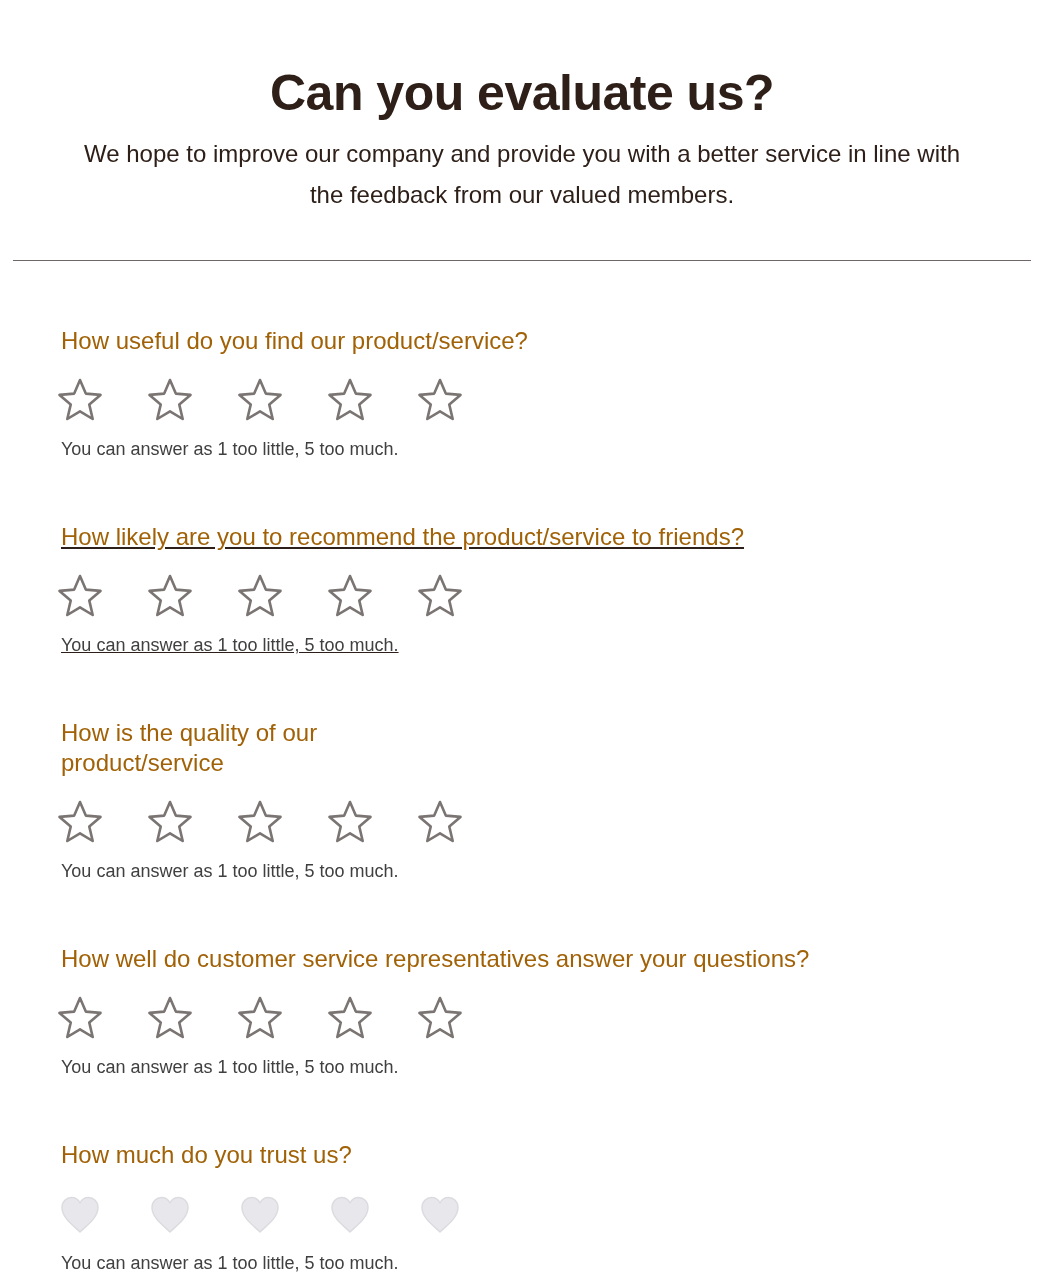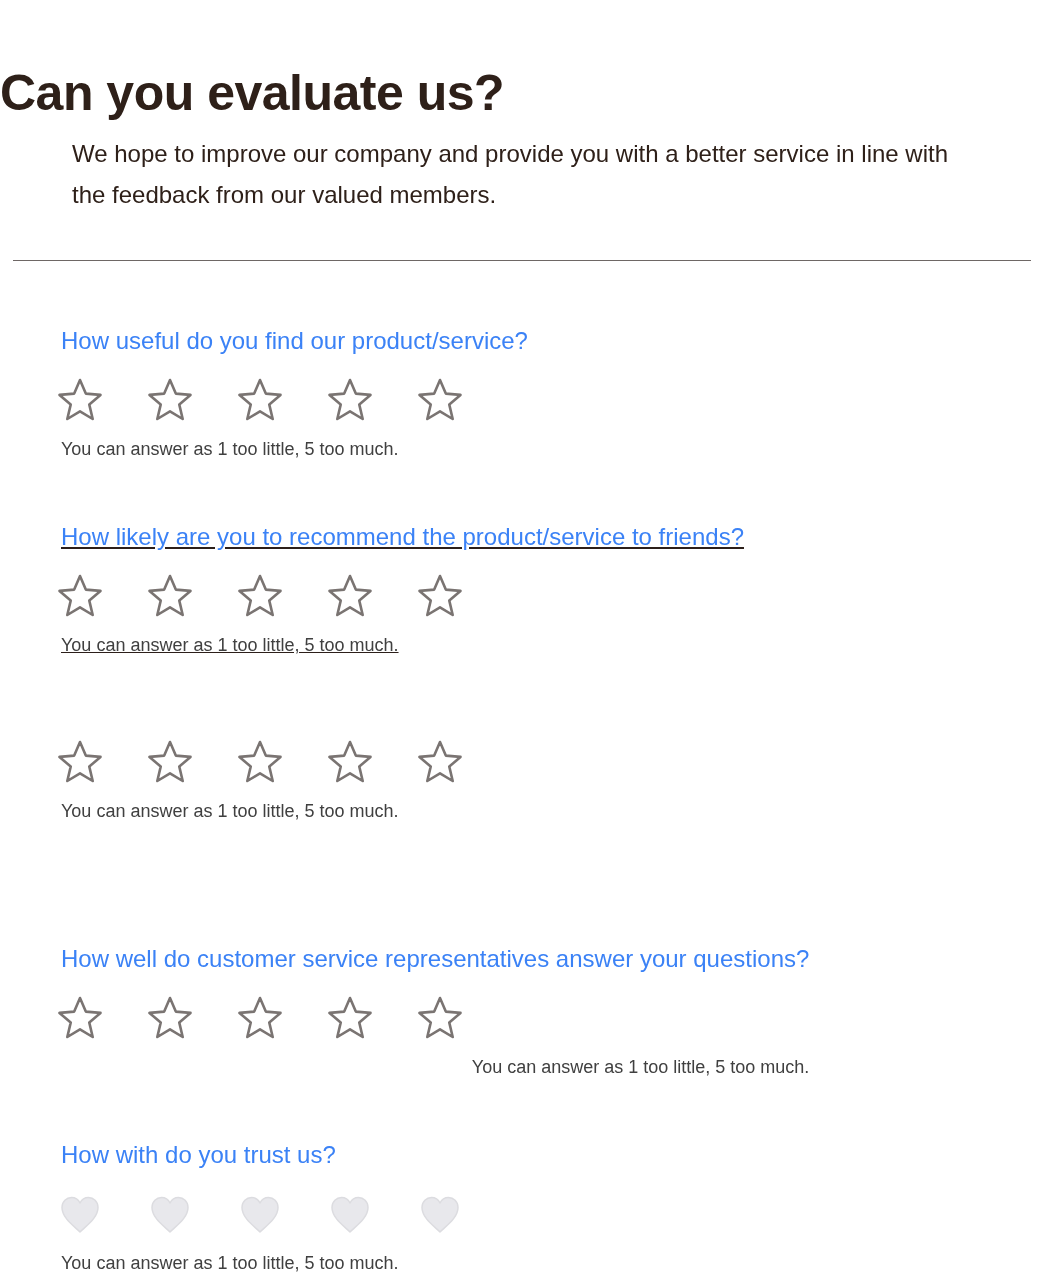--- a/index.html
+++ b/index.html
@@ -13,21 +13,21 @@
       position: relative;
       overflow: hidden;
       font-family: "Liberation Sans", "DejaVu Sans", sans-serif;
       color: #2c1f1a;
     }
     .header {
       position: absolute;
       left: 0;
       top: 62px;
       width: 1044px;
-      text-align: left;
+      text-align: center;
     }
     .title {
       font-size: 50px;
       font-weight: 700;
       color: #2e2019;
       margin: 0;
       line-height: 62px;
       letter-spacing: -0.5px;
     }
     .subtitle {
@@ -44,21 +44,21 @@
       width: 1018px;
       height: 0;
       border-top: 1.5px solid #6e6765;
     }
     .question {
       position: absolute;
       left: 61px;
     }
     .q-label {
       font-size: 24px;
-      color: #3b82f6;
+      color: #a16207;
       line-height: 30px;
       margin: 0;
     }
     .q-label.narrow {
       width: 300px;
     }
     .rating {
       display: flex;
       gap: 42px;
       margin-top: 20px;
@@ -150,51 +150,52 @@
     <span class="rating-item">
         <svg viewBox="0 0 48 48">
           <path d="M24 4 L29.8 17.6 L44.5 18.9 L33.3 28.6 L36.7 43 L24 35.4 L11.3 43 L14.7 28.6 L3.5 18.9 L18.2 17.6 Z" fill="#fff" stroke="#7a7472" stroke-width="2.6" stroke-linejoin="round"></path>
         </svg>
       </span>
   </div>
   <div class="hint">You can answer as 1 too little, 5 too much.</div>
 </div>
 
 <div class="question" style="top:718px;">
-  <div class="rating">
-    <span class="rating-item">
-        <svg viewBox="0 0 48 48">
-          <path d="M24 4 L29.8 17.6 L44.5 18.9 L33.3 28.6 L36.7 43 L24 35.4 L11.3 43 L14.7 28.6 L3.5 18.9 L18.2 17.6 Z" fill="#fff" stroke="#7a7472" stroke-width="2.6" stroke-linejoin="round"></path>
-        </svg>
-      </span>
-    <span class="rating-item">
-        <svg viewBox="0 0 48 48">
-          <path d="M24 4 L29.8 17.6 L44.5 18.9 L33.3 28.6 L36.7 43 L24 35.4 L11.3 43 L14.7 28.6 L3.5 18.9 L18.2 17.6 Z" fill="#fff" stroke="#7a7472" stroke-width="2.6" stroke-linejoin="round"></path>
-        </svg>
-      </span>
-    <span class="rating-item">
-        <svg viewBox="0 0 48 48">
-          <path d="M24 4 L29.8 17.6 L44.5 18.9 L33.3 28.6 L36.7 43 L24 35.4 L11.3 43 L14.7 28.6 L3.5 18.9 L18.2 17.6 Z" fill="#fff" stroke="#7a7472" stroke-width="2.6" stroke-linejoin="round"></path>
-        </svg>
-      </span>
-    <span class="rating-item">
-        <svg viewBox="0 0 48 48">
-          <path d="M24 4 L29.8 17.6 L44.5 18.9 L33.3 28.6 L36.7 43 L24 35.4 L11.3 43 L14.7 28.6 L3.5 18.9 L18.2 17.6 Z" fill="#fff" stroke="#7a7472" stroke-width="2.6" stroke-linejoin="round"></path>
-        </svg>
-      </span>
-    <span class="rating-item">
-        <svg viewBox="0 0 48 48">
-          <path d="M24 4 L29.8 17.6 L44.5 18.9 L33.3 28.6 L36.7 43 L24 35.4 L11.3 43 L14.7 28.6 L3.5 18.9 L18.2 17.6 Z" fill="#fff" stroke="#7a7472" stroke-width="2.6" stroke-linejoin="round"></path>
-        </svg>
-      </span>
-  </div>
-  <div class="hint">You can answer as 1 too little, 5 too much.</div>
-</div>
-
-<div class="question" style="top:944px;text-align:right;">
+  <p class="q-label narrow">How is the quality of our product/service</p>
+  <div class="rating">
+    <span class="rating-item">
+        <svg viewBox="0 0 48 48">
+          <path d="M24 4 L29.8 17.6 L44.5 18.9 L33.3 28.6 L36.7 43 L24 35.4 L11.3 43 L14.7 28.6 L3.5 18.9 L18.2 17.6 Z" fill="#fff" stroke="#7a7472" stroke-width="2.6" stroke-linejoin="round"></path>
+        </svg>
+      </span>
+    <span class="rating-item">
+        <svg viewBox="0 0 48 48">
+          <path d="M24 4 L29.8 17.6 L44.5 18.9 L33.3 28.6 L36.7 43 L24 35.4 L11.3 43 L14.7 28.6 L3.5 18.9 L18.2 17.6 Z" fill="#fff" stroke="#7a7472" stroke-width="2.6" stroke-linejoin="round"></path>
+        </svg>
+      </span>
+    <span class="rating-item">
+        <svg viewBox="0 0 48 48">
+          <path d="M24 4 L29.8 17.6 L44.5 18.9 L33.3 28.6 L36.7 43 L24 35.4 L11.3 43 L14.7 28.6 L3.5 18.9 L18.2 17.6 Z" fill="#fff" stroke="#7a7472" stroke-width="2.6" stroke-linejoin="round"></path>
+        </svg>
+      </span>
+    <span class="rating-item">
+        <svg viewBox="0 0 48 48">
+          <path d="M24 4 L29.8 17.6 L44.5 18.9 L33.3 28.6 L36.7 43 L24 35.4 L11.3 43 L14.7 28.6 L3.5 18.9 L18.2 17.6 Z" fill="#fff" stroke="#7a7472" stroke-width="2.6" stroke-linejoin="round"></path>
+        </svg>
+      </span>
+    <span class="rating-item">
+        <svg viewBox="0 0 48 48">
+          <path d="M24 4 L29.8 17.6 L44.5 18.9 L33.3 28.6 L36.7 43 L24 35.4 L11.3 43 L14.7 28.6 L3.5 18.9 L18.2 17.6 Z" fill="#fff" stroke="#7a7472" stroke-width="2.6" stroke-linejoin="round"></path>
+        </svg>
+      </span>
+  </div>
+  <div class="hint">You can answer as 1 too little, 5 too much.</div>
+</div>
+
+<div class="question" style="top:944px;">
   <p class="q-label">How well do customer service representatives answer your questions?</p>
   <div class="rating">
     <span class="rating-item">
         <svg viewBox="0 0 48 48">
           <path d="M24 4 L29.8 17.6 L44.5 18.9 L33.3 28.6 L36.7 43 L24 35.4 L11.3 43 L14.7 28.6 L3.5 18.9 L18.2 17.6 Z" fill="#fff" stroke="#7a7472" stroke-width="2.6" stroke-linejoin="round"></path>
         </svg>
       </span>
     <span class="rating-item">
         <svg viewBox="0 0 48 48">
           <path d="M24 4 L29.8 17.6 L44.5 18.9 L33.3 28.6 L36.7 43 L24 35.4 L11.3 43 L14.7 28.6 L3.5 18.9 L18.2 17.6 Z" fill="#fff" stroke="#7a7472" stroke-width="2.6" stroke-linejoin="round"></path>
@@ -213,21 +214,21 @@
     <span class="rating-item">
         <svg viewBox="0 0 48 48">
           <path d="M24 4 L29.8 17.6 L44.5 18.9 L33.3 28.6 L36.7 43 L24 35.4 L11.3 43 L14.7 28.6 L3.5 18.9 L18.2 17.6 Z" fill="#fff" stroke="#7a7472" stroke-width="2.6" stroke-linejoin="round"></path>
         </svg>
       </span>
   </div>
   <div class="hint">You can answer as 1 too little, 5 too much.</div>
 </div>
 
 <div class="question" style="top:1140px;">
-  <p class="q-label">How with do you trust us?</p>
+  <p class="q-label">How much do you trust us?</p>
   <div class="rating">
     <span class="rating-item">
         <svg viewBox="0 0 48 48">
           <path d="M24 42 C18 36 6 28 6 17.5 C6 11.5 10.5 7.5 15.5 7.5 C19.5 7.5 22.5 10 24 13 C25.5 10 28.5 7.5 32.5 7.5 C37.5 7.5 42 11.5 42 17.5 C42 28 30 36 24 42 Z" fill="#e8e8ec" stroke="#dcdce0" stroke-width="1.5" stroke-linejoin="round"></path>
         </svg>
       </span>
     <span class="rating-item">
         <svg viewBox="0 0 48 48">
           <path d="M24 42 C18 36 6 28 6 17.5 C6 11.5 10.5 7.5 15.5 7.5 C19.5 7.5 22.5 10 24 13 C25.5 10 28.5 7.5 32.5 7.5 C37.5 7.5 42 11.5 42 17.5 C42 28 30 36 24 42 Z" fill="#e8e8ec" stroke="#dcdce0" stroke-width="1.5" stroke-linejoin="round"></path>
         </svg>

